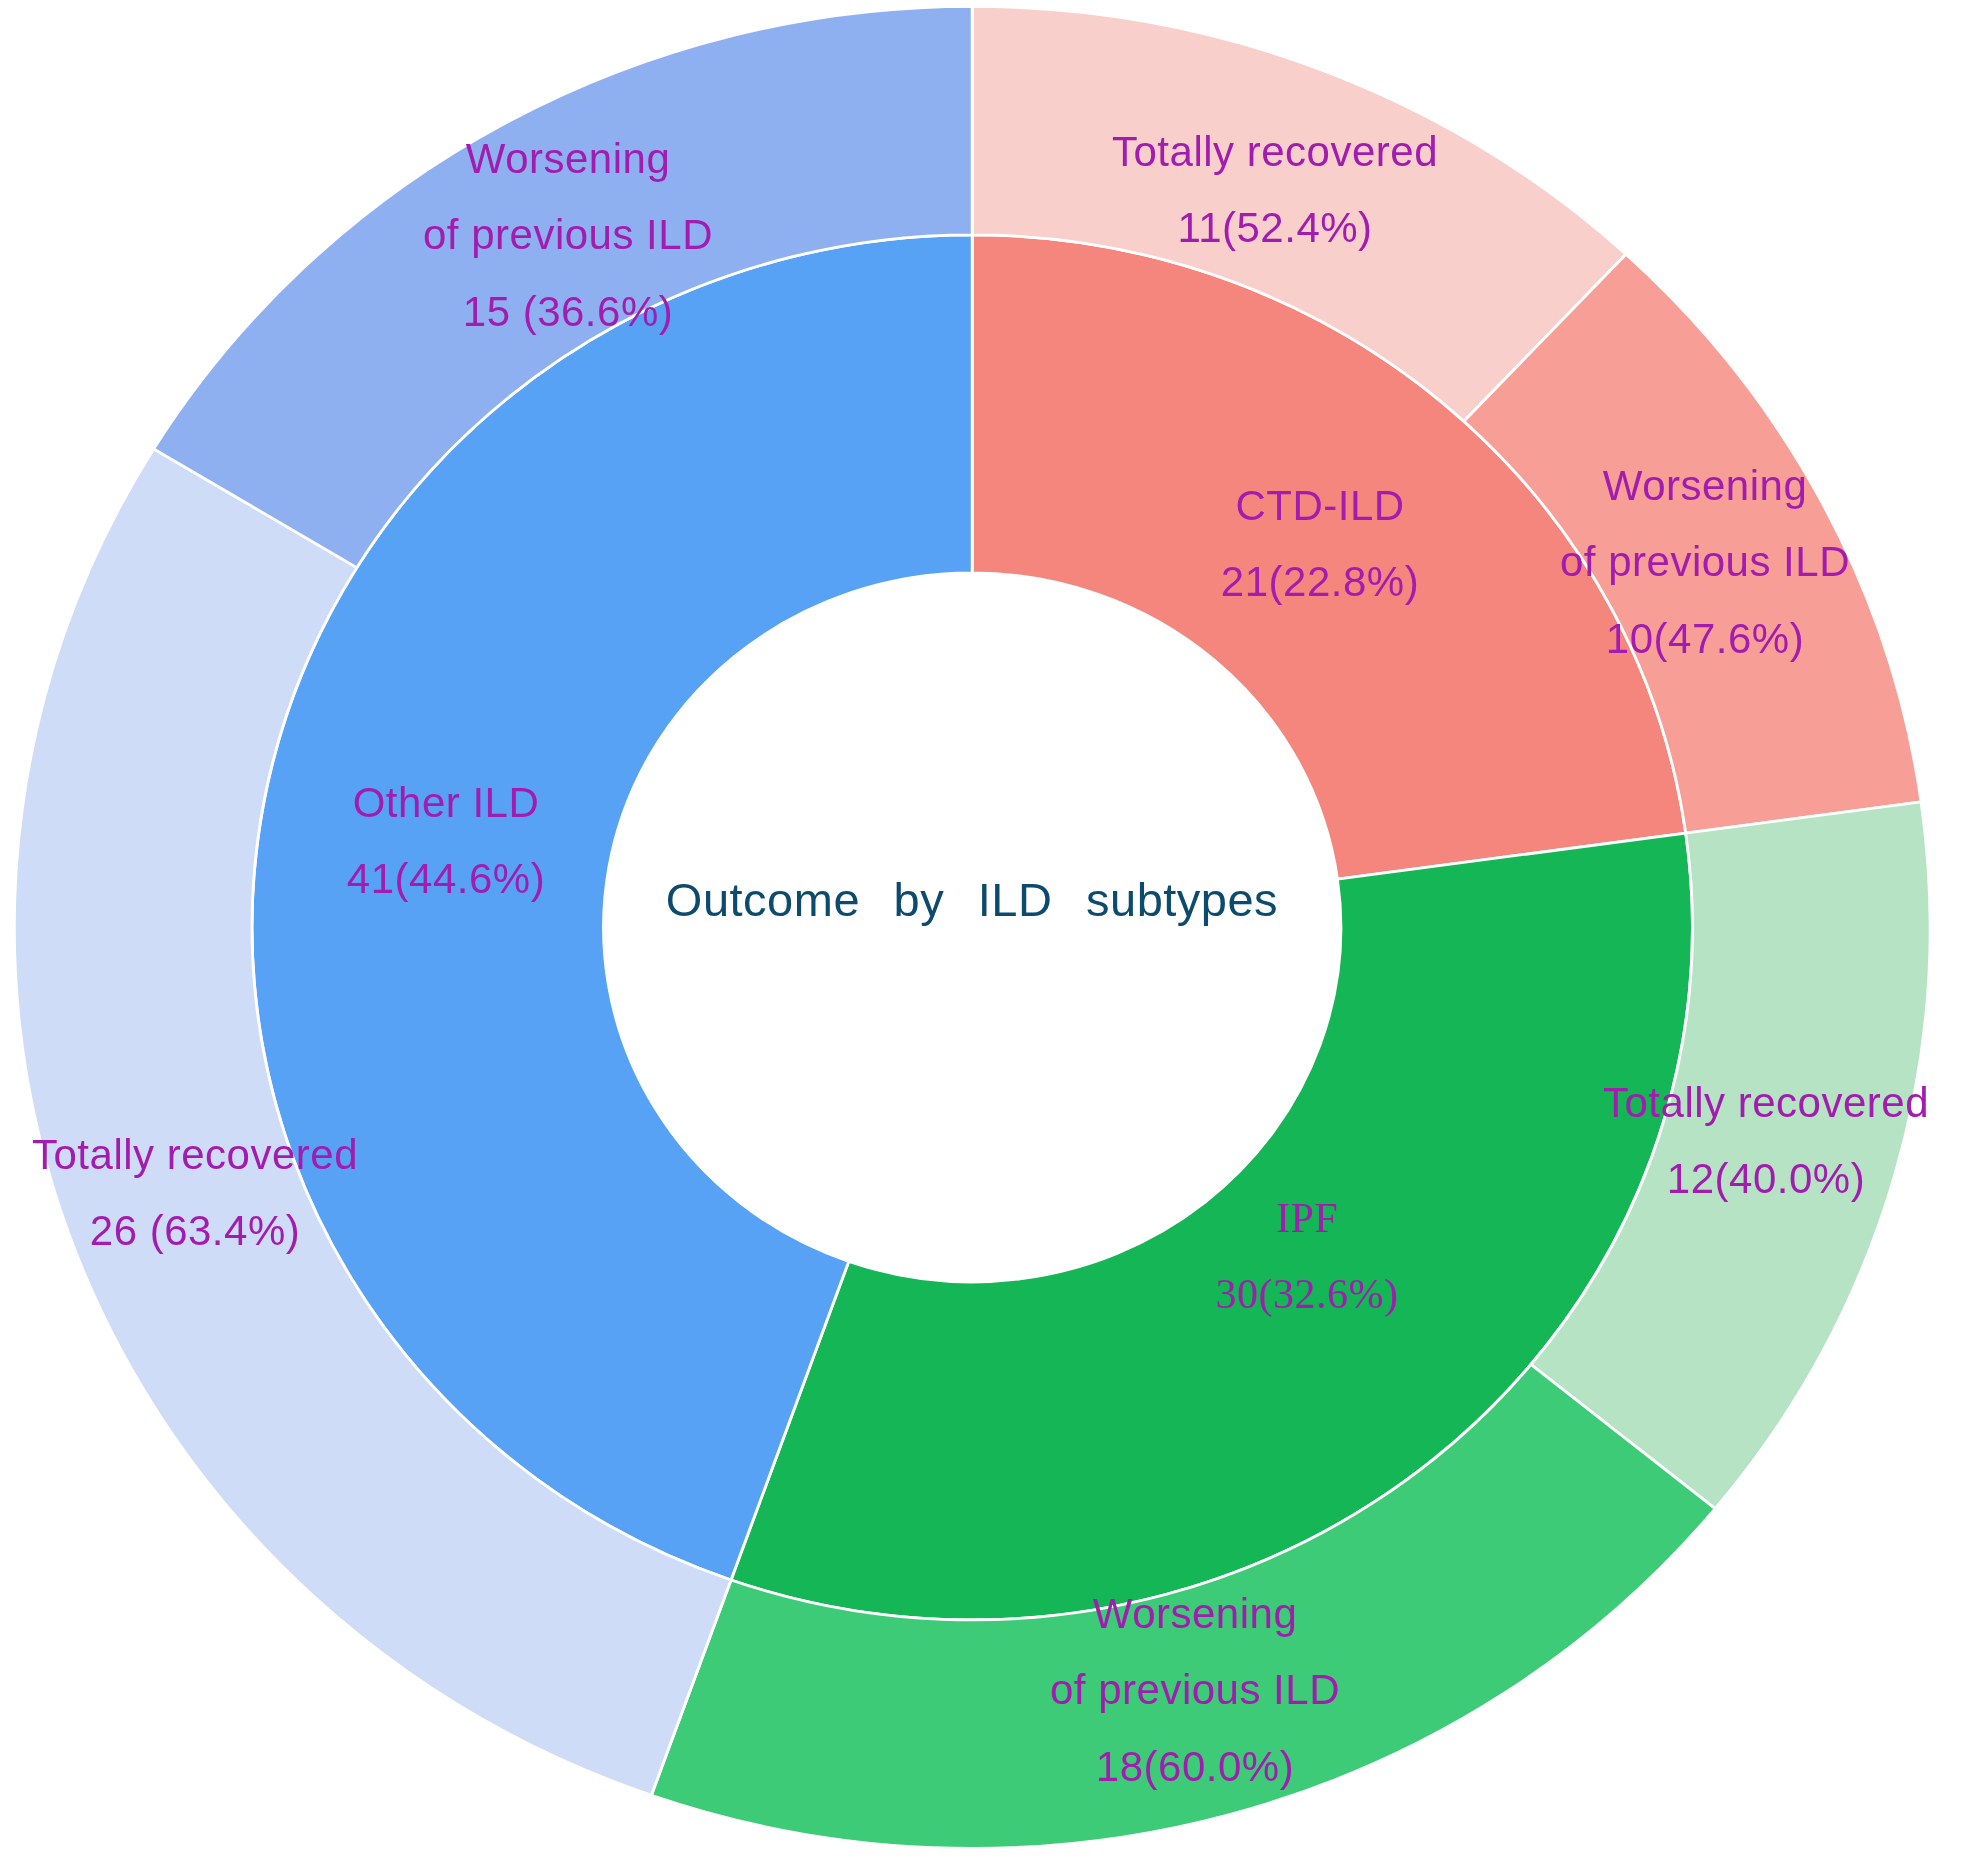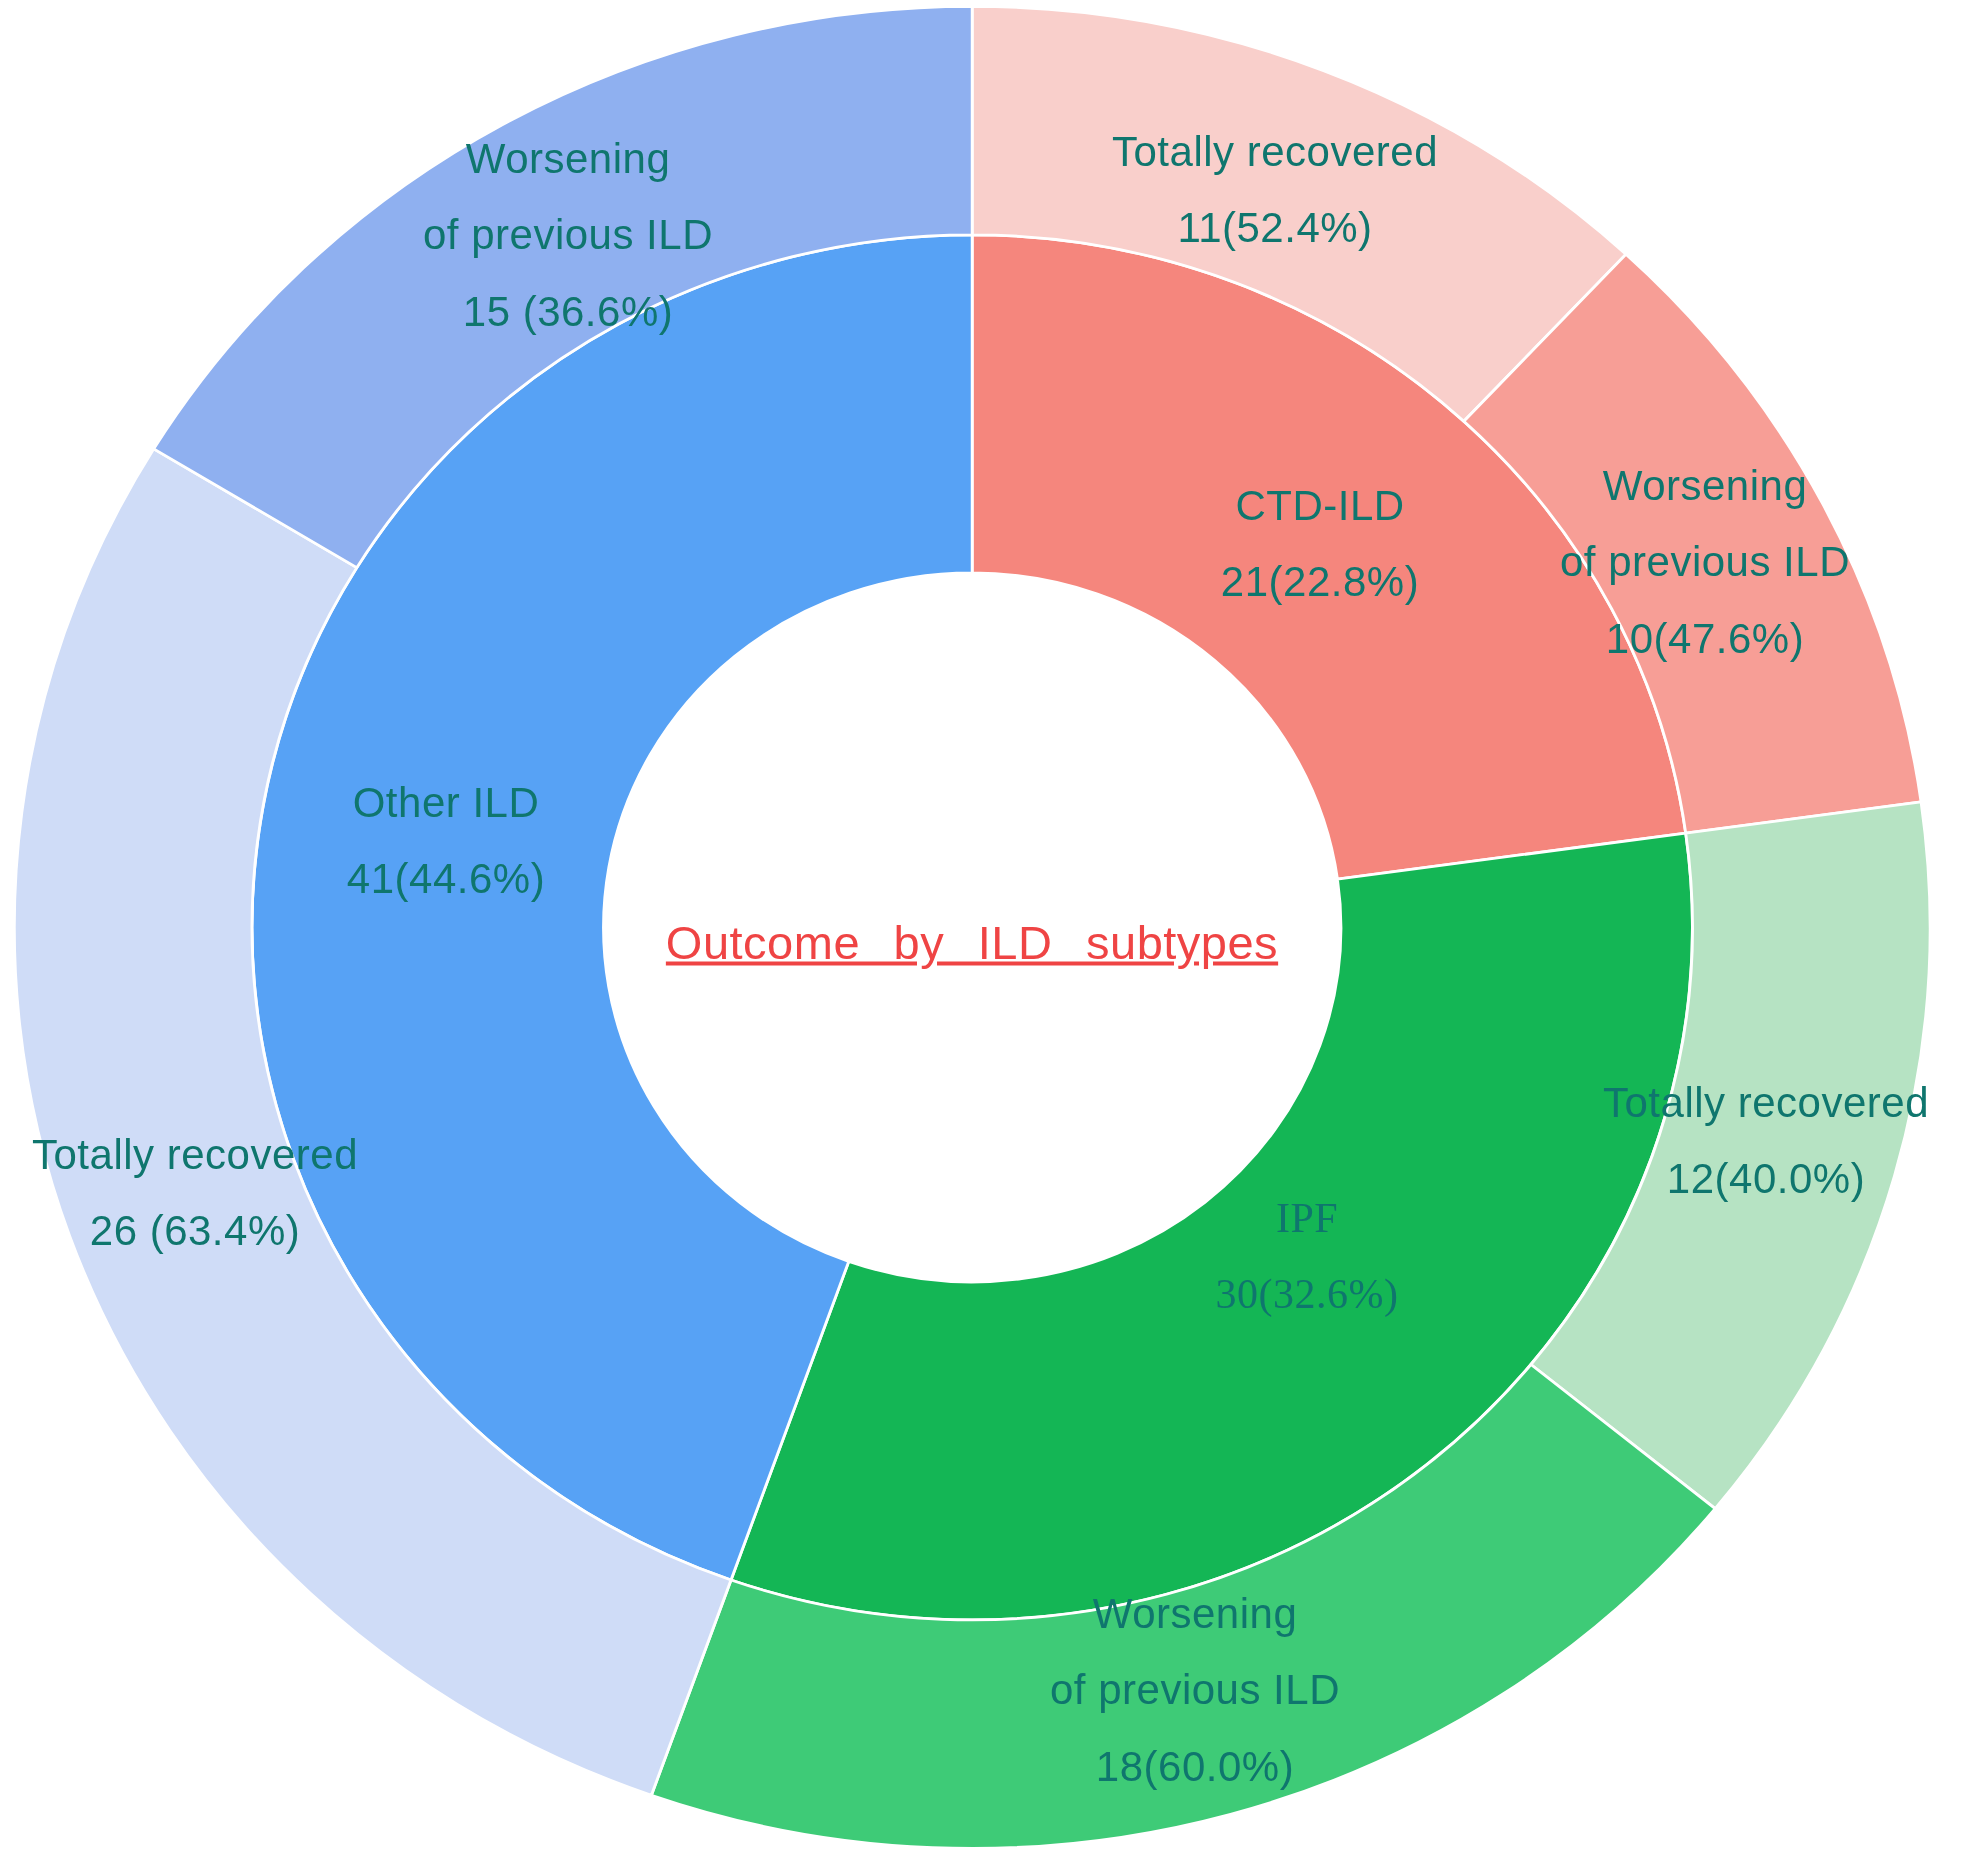--- a/index.html
+++ b/index.html
@@ -22,21 +22,21 @@
     left: 0;
     top: 0;
     width: 1980px;
     height: 1874px;
     display: block;
   }
   .slice-label {
     position: absolute;
     transform: translate(-50%, -50%);
     text-align: center;
-    color: #0f766e;
+    color: #a21caf;
     font-size: 42px;
     line-height: 1.82;
     white-space: nowrap;
     letter-spacing: 0.5px;
   }
   .center-label {
     position: absolute;
     transform: translate(-50%, -50%);
     text-align: center;
     color: #111111;
@@ -67,15 +67,15 @@
       <div class="slice-label" style="left: 1320px; top: 544px;">CTD-ILD<br>21(22.8%)</div>
       <div class="slice-label" style="left: 1275px; top: 190px;">Totally recovered<br>11(52.4%)</div>
       <div class="slice-label" style="left: 1705px; top: 563px;">Worsening<br>of previous ILD<br>10(47.6%)</div>
       <div class="slice-label" style="left: 1307px; top: 1256px; font-family: Liberation Serif, serif;">IPF<br>30(32.6%)</div>
       <div class="slice-label" style="left: 1766px; top: 1141px;">Totally recovered<br>12(40.0%)</div>
       <div class="slice-label" style="left: 1195px; top: 1691px;">Worsening<br>of previous ILD<br>18(60.0%)</div>
       <div class="slice-label" style="left: 446px; top: 841px;">Other ILD<br>41(44.6%)</div>
       <div class="slice-label" style="left: 195px; top: 1193px;">Totally recovered<br>26 (63.4%)</div>
       <div class="slice-label" style="left: 568px; top: 236px;">Worsening<br>of previous ILD<br>15 (36.6%)</div>
     </div>
-  <div class="center-label" id="center-label" style="left: 972px; top: 942px; color: #ef4444; text-decoration: underline;">Outcome by ILD subtypes</div>
+  <div class="center-label" id="center-label" style="left: 972px; top: 899px; color: #0c4a6e;">Outcome by ILD subtypes</div>
 </div>
 
 
 </body></html>

